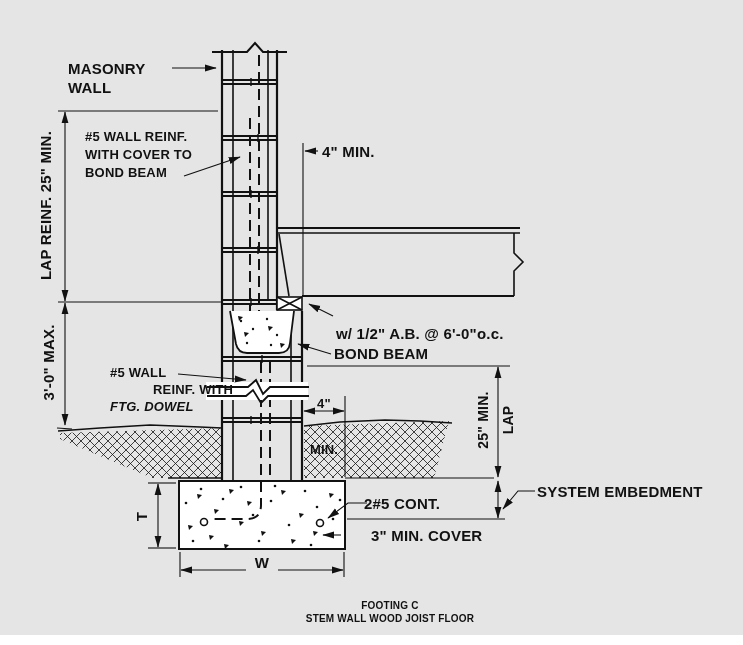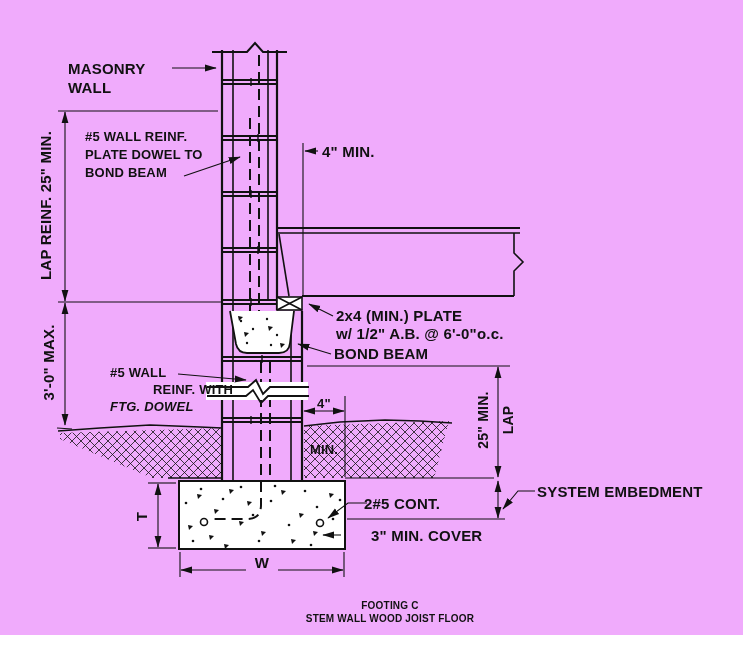--- a/index.html
+++ b/index.html
@@ -1,16 +1,16 @@
 <!DOCTYPE html>
 <html><head>
 <meta charset="utf-8">
 <style>
   html,body{margin:0;padding:0;background:#fff;}
-  #stage{position:relative;width:743px;height:635px;background:#f0abfc;overflow:hidden;
+  #stage{position:relative;width:743px;height:635px;background:#e5e5e5;overflow:hidden;
          font-family:"Liberation Sans",sans-serif;}
   svg{position:absolute;left:0;top:0;}
   .lbl{position:absolute;color:#111;font:700 13px "Liberation Sans",sans-serif;
        white-space:nowrap;letter-spacing:.2px;}
   .s15{font-size:15px;}
   .s11{font-size:10px;}
   .rot{transform:rotate(-90deg);text-align:center;}
   .ctr{text-align:center;}
 </style>
 </head>
@@ -201,27 +201,26 @@
     <polyline points="535,491 518,491 503,509" marker-end="url(#arr)"></polyline>
     <polyline points="367,503 348,503 328,518" marker-end="url(#arr)"></polyline>
     <line x1="341" y1="535" x2="323" y2="535" marker-end="url(#arr)"></line>
   </g>
 </svg>
 
 <div class="lbl s15" style="left:68px;top:60px;">MASONRY</div>
 <div class="lbl s15" style="left:68px;top:79px;">WALL</div>
 
 <div class="lbl" style="left:85px;top:129px;">#5 WALL REINF.</div>
-<div class="lbl" style="left:85px;top:147px;">PLATE DOWEL TO</div>
+<div class="lbl" style="left:85px;top:147px;">WITH COVER TO</div>
 <div class="lbl" style="left:85px;top:165px;">BOND BEAM</div>
 
 <div class="lbl s15" style="left:322px;top:143px;">4" MIN.</div>
 
 
-<div class="lbl s15" style="left:336px;top:307px;">2x4 (MIN.) PLATE</div>
 <div class="lbl s15" style="left:336px;top:325px;">w/ 1/2" A.B. @ 6'-0"o.c.</div>
 <div class="lbl s15" style="left:334px;top:345px;">BOND BEAM</div>
 
 <div class="lbl" style="left:110px;top:365px;">#5 WALL</div>
 <div class="lbl" style="left:110px;top:382px;padding-left:43px;">REINF. WITH</div>
 <div class="lbl" style="left:110px;top:399px;font-style:italic;">FTG. DOWEL</div>
 
 <div class="lbl ctr" style="left:308px;top:396px;width:32px;">4"</div>
 <div class="lbl ctr" style="left:306px;top:412px;width:36px;margin-top:30px;">MIN.</div>
 

